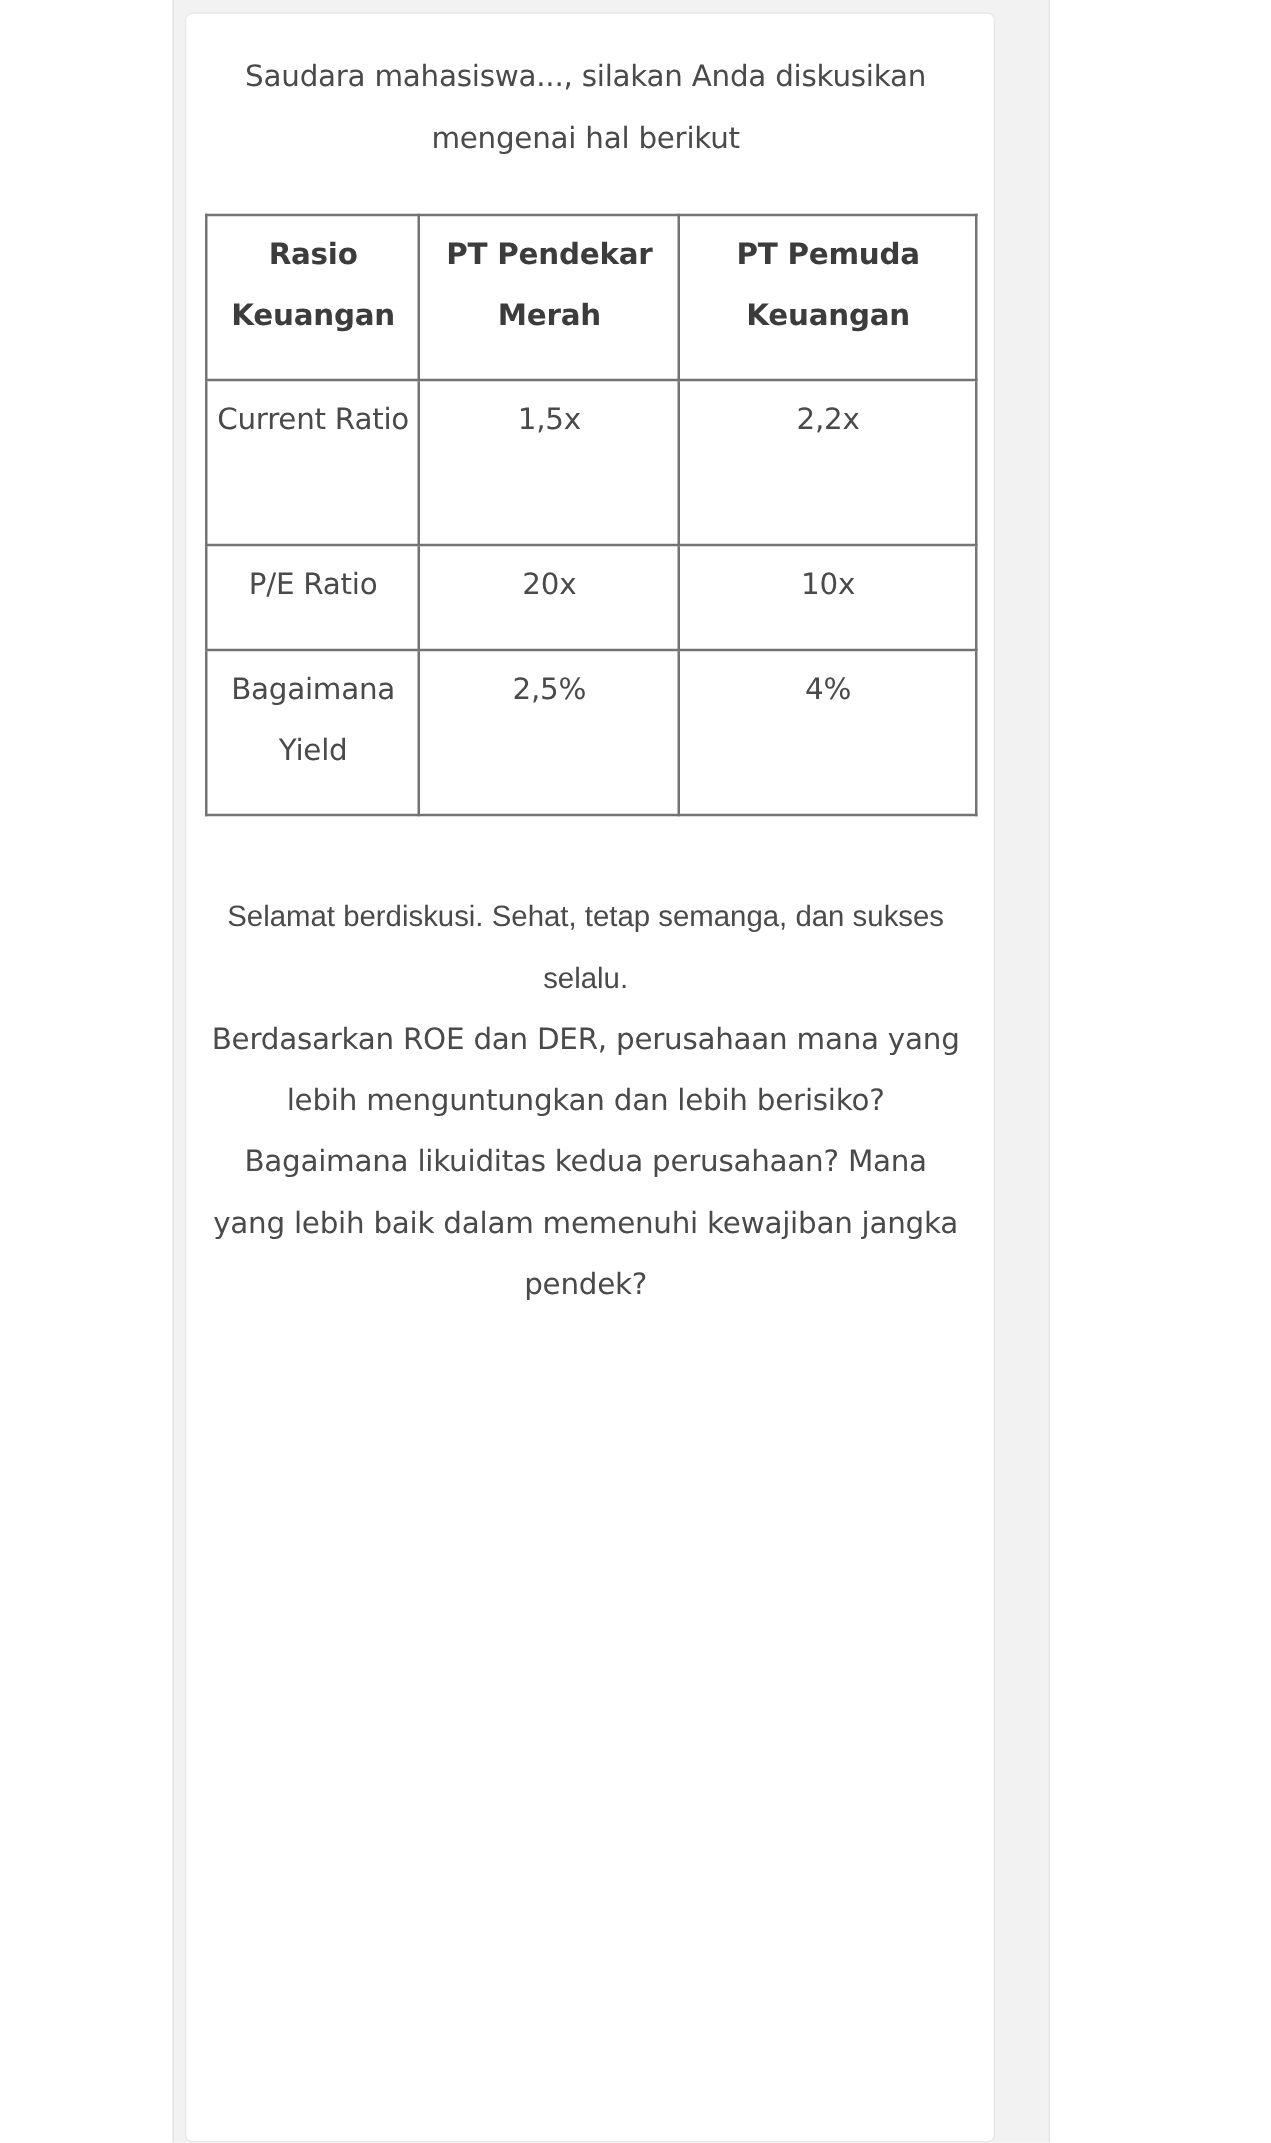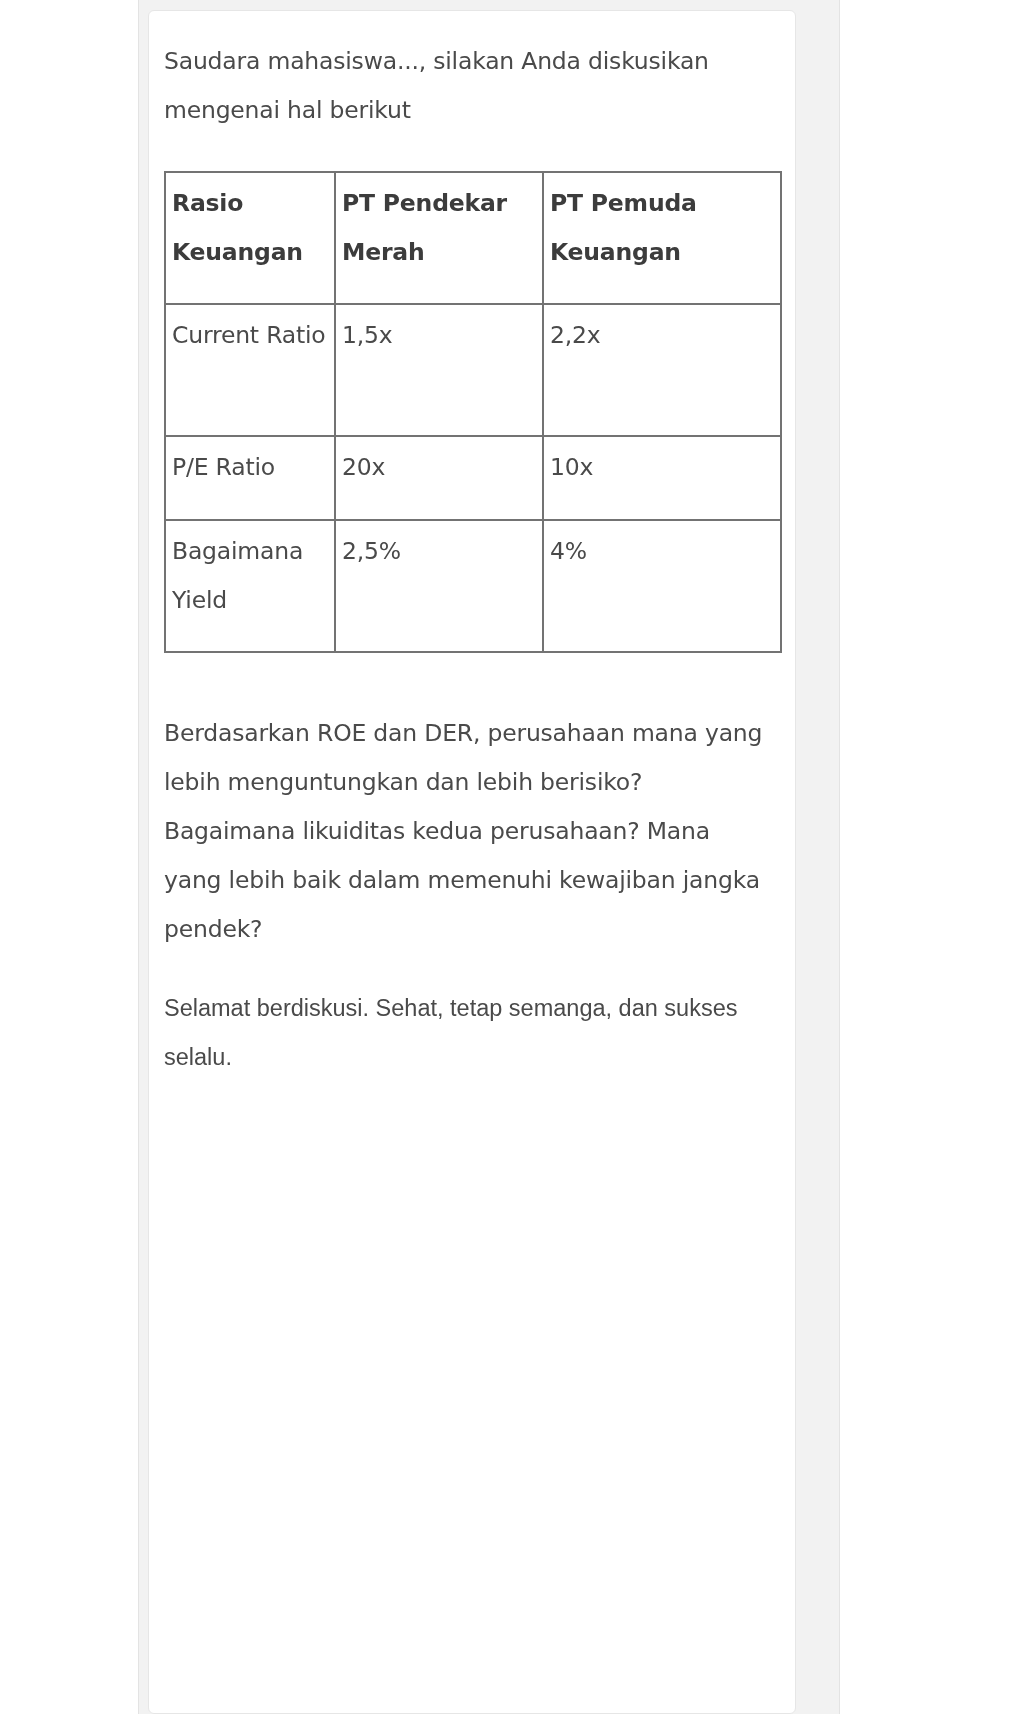--- a/index.html
+++ b/index.html
@@ -40,20 +40,21 @@
     position: absolute;
     top: 10px;
     left: 148px;
     width: 648px;
     min-height: 1704px;
     background: #ffffff;
     border: 1px solid #e6e6e6;
     border-radius: 6px;
     box-sizing: border-box;
     padding: 26px 22px 30px 15px;
+    text-align: center;
   }
 
   
   .para {
     color: #4a4a4a;
     font-family: "DejaVu Sans", sans-serif;
     font-size: 23.5px;
     line-height: 49px;
     letter-spacing: -0.2px;
     margin: 0 0 30px 0;
@@ -143,18 +144,18 @@
         <tr class="tall">
           <td>Bagaimana Yield</td>
           <td>2,5%</td>
           <td>4%</td>
         </tr>
       </tbody>
     </table>
 
     <div class="spacer-after-table"></div>
 
+    <p class="para closing">Selamat berdiskusi. Sehat, tetap semanga, dan sukses selalu.</p>
+
     <p class="para question">Berdasarkan ROE dan DER, perusahaan mana yang lebih menguntungkan dan lebih berisiko? Bagaimana likuiditas kedua perusahaan? Mana yang lebih baik dalam memenuhi kewajiban jangka pendek?</p>
-
-    <p class="para closing">Selamat berdiskusi. Sehat, tetap semanga, dan sukses selalu.</p>
 
   </div>
 </div>
 
 </body></html>

